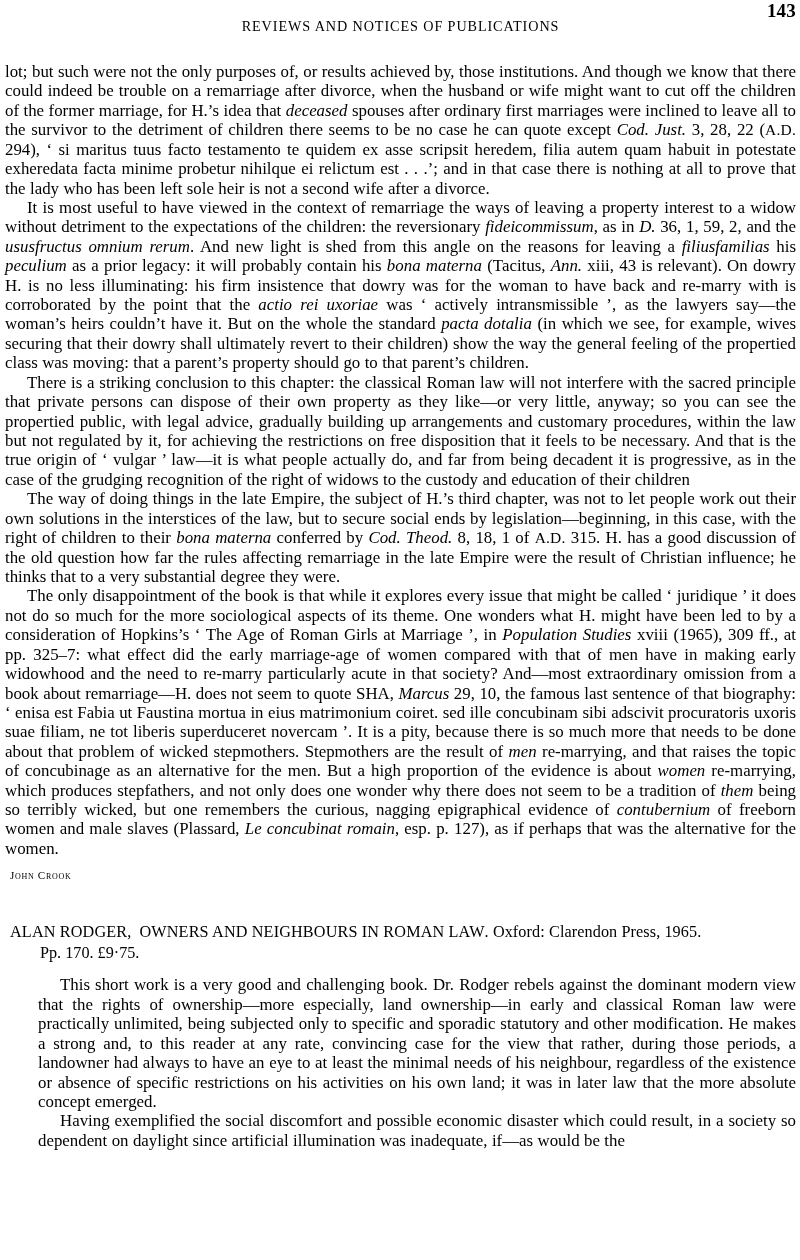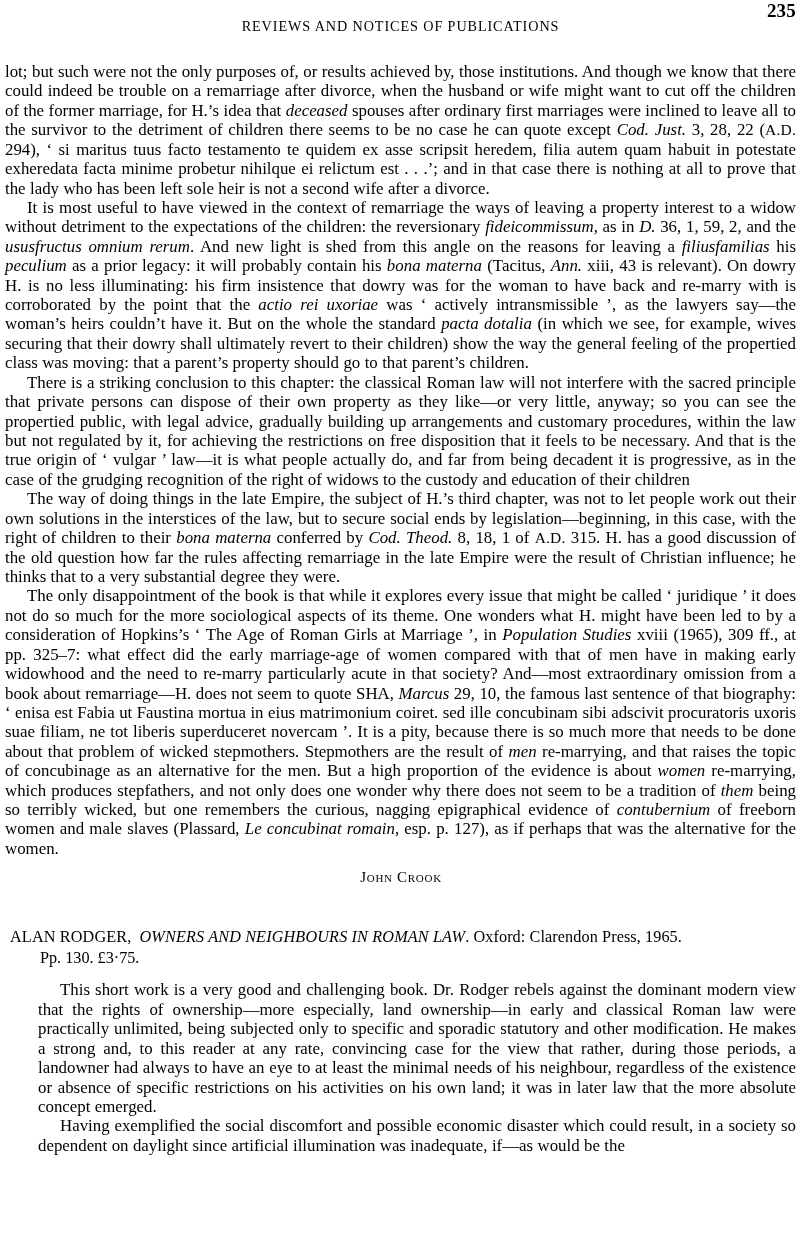--- a/index.html
+++ b/index.html
@@ -78,38 +78,37 @@
 
   .smallcaps {
     font-variant: small-caps;
     font-size: 0.92em;
     letter-spacing: 0.2px;
   }
 
   
   .signature {
     margin: 11px 4px 8px 5px;
-    text-align: center;
-    font-size: 15px;
+    text-align: left;
+    font-size: 11px;
     font-variant: small-caps;
     letter-spacing: 0.7px;
   }
 
   
   .review-heading {
     margin: 42px 4px 0 5px;
     font-size: 16.2px;
     line-height: 19.6px;
     text-align: left;
   }
   .review-heading .author {
     letter-spacing: 0.15px;
   }
   .review-heading .title {
-    font-style: italic;
     letter-spacing: 0.15px;
   }
   .review-heading .imprint {
     letter-spacing: 0.1px;
   }
   .review-heading .collation {
     display: block;
     padding-left: 30px;
     margin-top: 1px;
   }
@@ -119,39 +118,39 @@
     margin-left: 33px;
   }
 </style>
 </head>
 <body>
 
 <div class="page">
 
   <div class="running-head">
     <div class="running-head-title">REVIEWS AND NOTICES OF PUBLICATIONS</div>
-    <div class="running-head-folio">235</div>
+    <div class="running-head-folio">143</div>
   </div>
 
   <div class="column">
 
     <div id="review-one-body">
         <p class="para noindent"><span>lot; but such were not the only purposes of, or results achieved by, those institutions. And though we know that there could indeed be trouble on a remarriage after divorce, when the husband or wife might want to cut off the children of the former marriage, for H.’s idea that </span><i>deceased</i><span> spouses after ordinary first marriages were inclined to leave all to the survivor to the detriment of children there seems to be no case he can quote except </span><i>Cod. Just.</i><span> 3, 28, 22 (</span><span class="smallcaps">A.D.</span><span> 294), ‘ si maritus tuus facto testamento te quidem ex asse scripsit heredem, filia autem quam habuit in potestate exheredata facta minime probetur nihilque ei relictum est . . .’; and in that case there is nothing at all to prove that the lady who has been left sole heir is not a second wife after a divorce.</span></p>
         <p class="para indent"><span>It is most useful to have viewed in the context of remarriage the ways of leaving a property interest to a widow without detriment to the expectations of the children: the reversionary </span><i>fideicommissum</i><span>, as in </span><i>D.</i><span> 36, 1, 59, 2, and the </span><i>ususfructus omnium rerum</i><span>. And new light is shed from this angle on the reasons for leaving a </span><i>filiusfamilias</i><span> his </span><i>peculium</i><span> as a prior legacy: it will probably contain his </span><i>bona materna</i><span> (Tacitus, </span><i>Ann.</i><span> xiii, 43 is relevant). On dowry H. is no less illuminating: his firm insistence that dowry was for the woman to have back and re-marry with is corroborated by the point that the </span><i>actio rei uxoriae</i><span> was ‘ actively intransmissible ’, as the lawyers say—the woman’s heirs couldn’t have it. But on the whole the standard </span><i>pacta dotalia</i><span> (in which we see, for example, wives securing that their dowry shall ultimately revert to their children) show the way the general feeling of the propertied class was moving: that a parent’s property should go to that parent’s children.</span></p>
         <p class="para indent"><span>There is a striking conclusion to this chapter: the classical Roman law will not interfere with the sacred principle that private persons can dispose of their own property as they like—or very little, anyway; so you can see the propertied public, with legal advice, gradually building up arrangements and customary procedures, within the law but not regulated by it, for achieving the restrictions on free disposition that it feels to be necessary. And that is the true origin of ‘ vulgar ’ law—it is what people actually do, and far from being decadent it is progressive, as in the case of the grudging recognition of the right of widows to the custody and education of their children</span></p>
         <p class="para indent"><span>The way of doing things in the late Empire, the subject of H.’s third chapter, was not to let people work out their own solutions in the interstices of the law, but to secure social ends by legislation—beginning, in this case, with the right of children to their </span><i>bona materna</i><span> conferred by </span><i>Cod. Theod.</i><span> 8, 18, 1 of </span><span class="smallcaps">A.D.</span><span> 315. H. has a good discussion of the old question how far the rules affecting remarriage in the late Empire were the result of Christian influence; he thinks that to a very substantial degree they were.</span></p>
         <p class="para indent"><span>The only disappointment of the book is that while it explores every issue that might be called ‘ juridique ’ it does not do so much for the more sociological aspects of its theme. One wonders what H. might have been led to by a consideration of Hopkins’s ‘ The Age of Roman Girls at Marriage ’, in </span><i>Population Studies</i><span> xviii (1965), 309 ff., at pp. 325–7: what effect did the early marriage-age of women compared with that of men have in making early widowhood and the need to re-marry particularly acute in that society? And—most extraordinary omission from a book about remarriage—H. does not seem to quote SHA, </span><i>Marcus</i><span> 29, 10, the famous last sentence of that biography: ‘ enisa est Fabia ut Faustina mortua in eius matrimonium coiret. sed ille concubinam sibi adscivit procuratoris uxoris suae filiam, ne tot liberis superduceret novercam ’. It is a pity, because there is so much more that needs to be done about that problem of wicked stepmothers. Stepmothers are the result of </span><i>men</i><span> re-marrying, and that raises the topic of concubinage as an alternative for the men. But a high proportion of the evidence is about </span><i>women</i><span> re-marrying, which produces stepfathers, and not only does one wonder why there does not seem to be a tradition of </span><i>them</i><span> being so terribly wicked, but one remembers the curious, nagging epigraphical evidence of </span><i>contubernium</i><span> of freeborn women and male slaves (Plassard, </span><i>Le concubinat romain</i><span>, esp. p. 127), as if perhaps that was the alternative for the women.</span></p>
       </div>
 
     <div class="signature">John Crook</div>
 
     <div class="review-heading">
       <span class="author">ALAN RODGER,</span>
       <span>&nbsp;</span><span class="title">OWNERS AND NEIGHBOURS IN ROMAN LAW</span><span class="imprint">. Oxford: Clarendon Press, 1965.</span>
-      <span class="collation">Pp. 130.  £3·75.</span>
+      <span class="collation">Pp. 170.  £9·75.</span>
     </div>
 
     <div id="review-two-body" class="after-heading">
         <p class="para indent"><span>This short work is a very good and challenging book. Dr. Rodger rebels against the dominant modern view that the rights of ownership—more especially, land ownership—in early and classical Roman law were practically unlimited, being subjected only to specific and sporadic statutory and other modification. He makes a strong and, to this reader at any rate, convincing case for the view that rather, during those periods, a landowner had always to have an eye to at least the minimal needs of his neighbour, regardless of the existence or absence of specific restrictions on his activities on his own land; it was in later law that the more absolute concept emerged.</span></p>
         <p class="para indent"><span>Having exemplified the social discomfort and possible economic disaster which could result, in a society so dependent on daylight since artificial illumination was inadequate, if—as would be the</span></p>
       </div>
 
   </div>
 </div>
 

